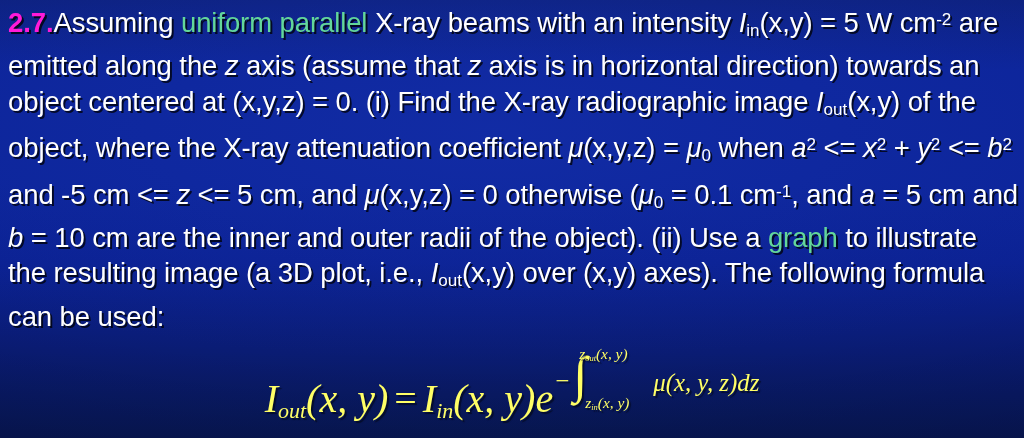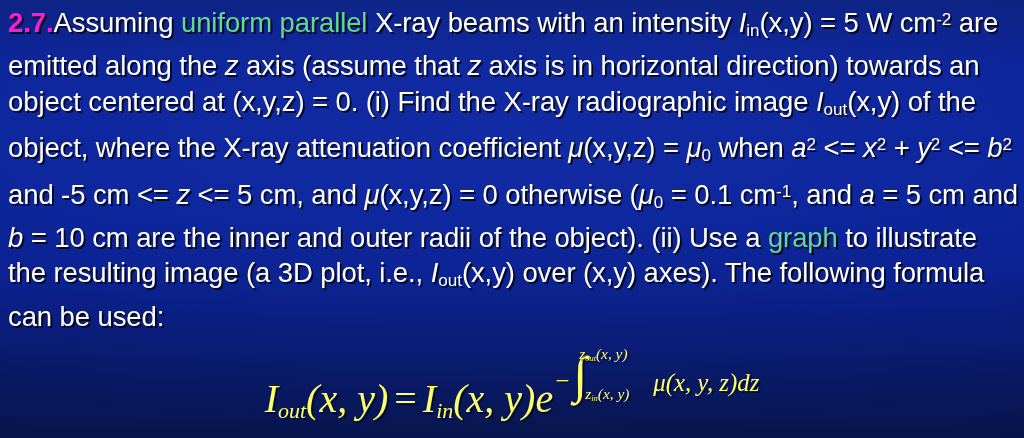--- a/index.html
+++ b/index.html
@@ -116,21 +116,21 @@
     position: absolute;
     left: 12px;
     top: -13px;
     font-size: 0.62em;
     font-style: italic;
     white-space: nowrap;
   }
   .lim-bot {
     position: absolute;
     left: 18px;
-    top: 27px;
+    top: 36px;
     font-size: 0.62em;
     font-style: italic;
     white-space: nowrap;
   }
   .minus {
     font-style: normal;
     position: relative;
     top: -2px;
     left: 2px;
   }

